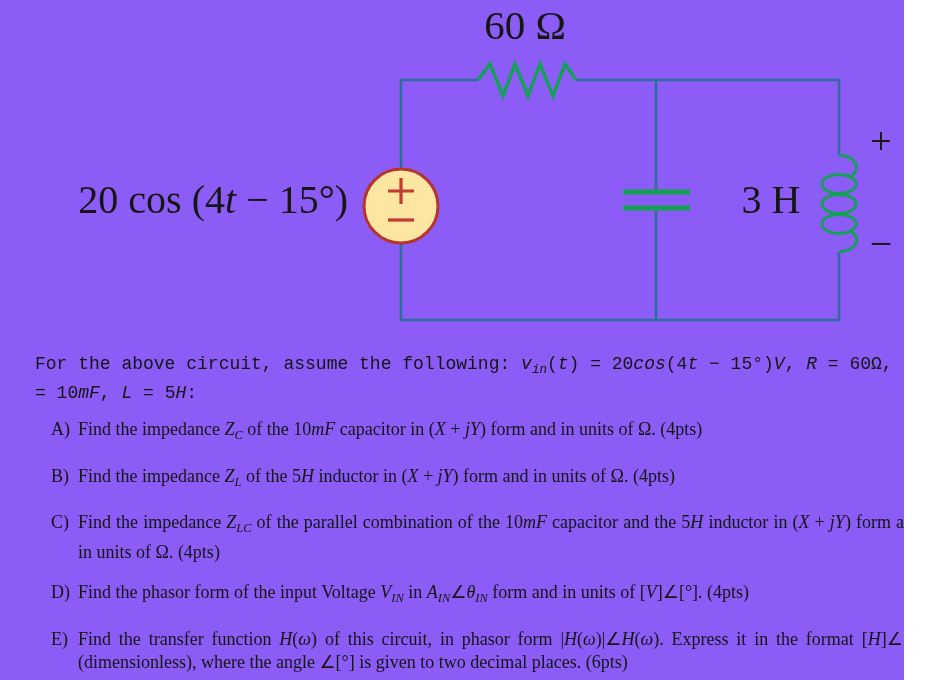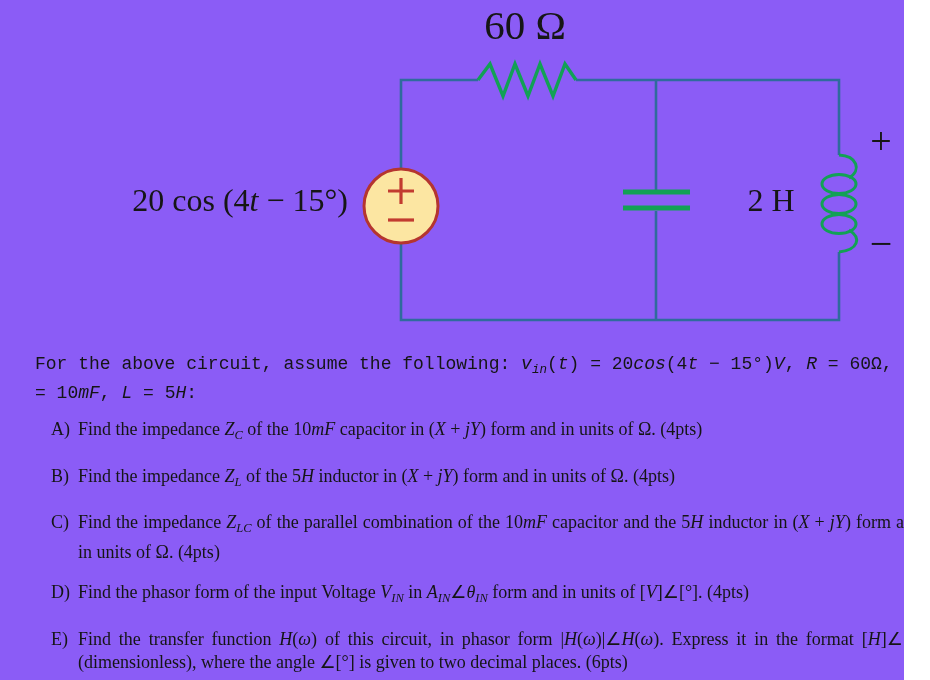--- a/index.html
+++ b/index.html
@@ -8,21 +8,21 @@
 
   
   .circuit{position:absolute;left:0;top:0;width:930px;height:348px;}
   .circuit svg{position:absolute;left:0;top:0;}
   .wire{fill:none;stroke-width:2.6;}
   .comp{fill:none;stroke-width:3.4;stroke-linejoin:miter;stroke-linecap:butt;}
   .plate{stroke-width:5;}
   .coil{fill:none;stroke-width:3;}
   .srcsign{fill:none;stroke-width:3.2;stroke-linecap:butt;}
 
-  .clabel{position:absolute;font-size:32px;line-height:46px;color:#161616;white-space:nowrap;}
+  .clabel{position:absolute;font-size:40px;line-height:46px;color:#161616;white-space:nowrap;}
   .lbl-resistor{left:452px;top:2px;width:146px;text-align:center;font-size:41px;}
   .lbl-source{left:18px;top:177px;width:330px;text-align:right;}
   .lbl-cap{left:455px;top:177px;width:152px;text-align:right;}
   .lbl-ind{left:733px;top:177px;width:76px;text-align:center;}
   .lbl-plus{left:862px;top:121px;width:38px;text-align:center;font-size:38px;line-height:40px;}
   .lbl-vo{left:882px;top:177px;font-style:italic;font-size:38px;margin-left:26px;}
   .lbl-vo .vsub{font-size:25px;vertical-align:-7px;font-style:italic;}
   .lbl-minus{left:862px;top:224px;width:38px;text-align:center;font-size:40px;line-height:40px;}
   .ivar{font-style:italic;}
 
@@ -66,21 +66,21 @@
       <circle cx="401" cy="206" r="37" stroke-width="3" fill="#fce6a2" stroke="#b5352f"></circle>
       <path class="srcsign" d="M388,191 H414 M401,178 V204" stroke="#c23b30"></path>
       <path class="srcsign" d="M388,220 H414" stroke="#c23b30"></path>
     </svg>
 
     <div class="clabel lbl-resistor">60 Ω</div>
 
     <div class="clabel lbl-source"><span>20 cos (4</span><span class="ivar">t</span><span> − 15°)</span></div>
 
 
-    <div class="clabel lbl-ind">2 H</div>
+    <div class="clabel lbl-ind">3 H</div>
 
     <div class="clabel lbl-plus">+</div>
 
     <div class="clabel lbl-vo"><span>v</span><span class="vsub">o</span></div>
 
     <div class="clabel lbl-minus">−</div>
   </div>
 
   <div class="problem">
     <p class="intro" id="intro"><span class="sg-n">For the above circuit, assume the following: </span><span class="sg-i">v</span><span class="sg-is">in</span><span class="sg-n">(</span><span class="sg-i">t</span><span class="sg-n">) = 20</span><span class="sg-i">cos</span><span class="sg-n">(4</span><span class="sg-i">t</span><span class="sg-n"> − 15°)</span><span class="sg-i">V</span><span class="sg-n">, </span><span class="sg-i">R</span><span class="sg-n"> = 60Ω, </span><span class="sg-i">C</span><span class="sg-n"> = 10</span><span class="sg-i">mF</span><span class="sg-n">, </span><span class="sg-i">L</span><span class="sg-n"> = 5</span><span class="sg-i">H</span><span class="sg-n">:</span></p>

